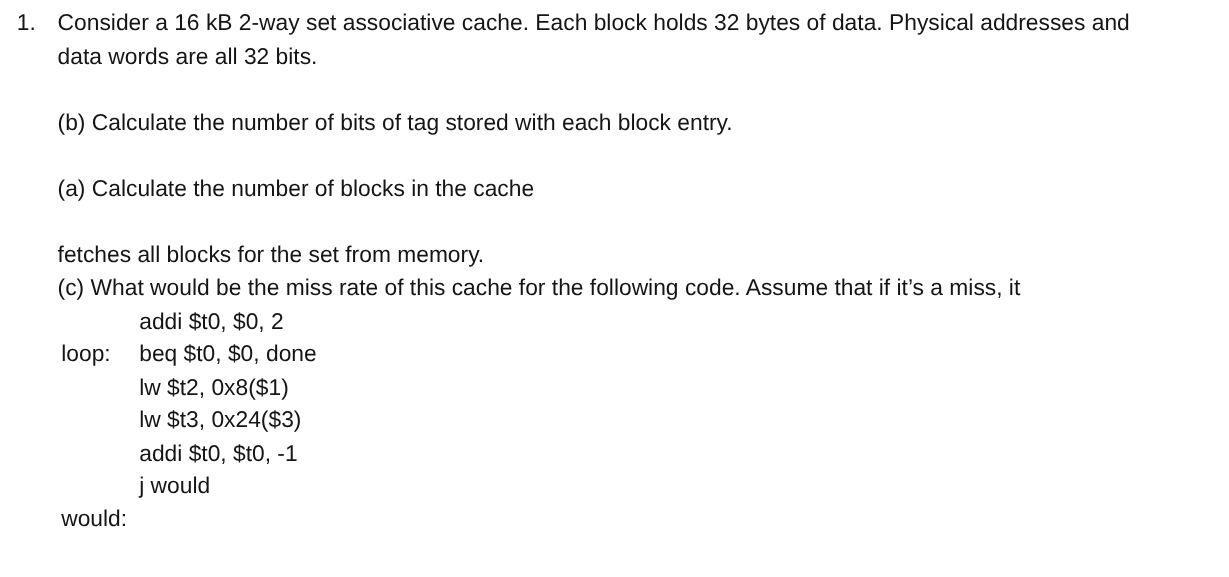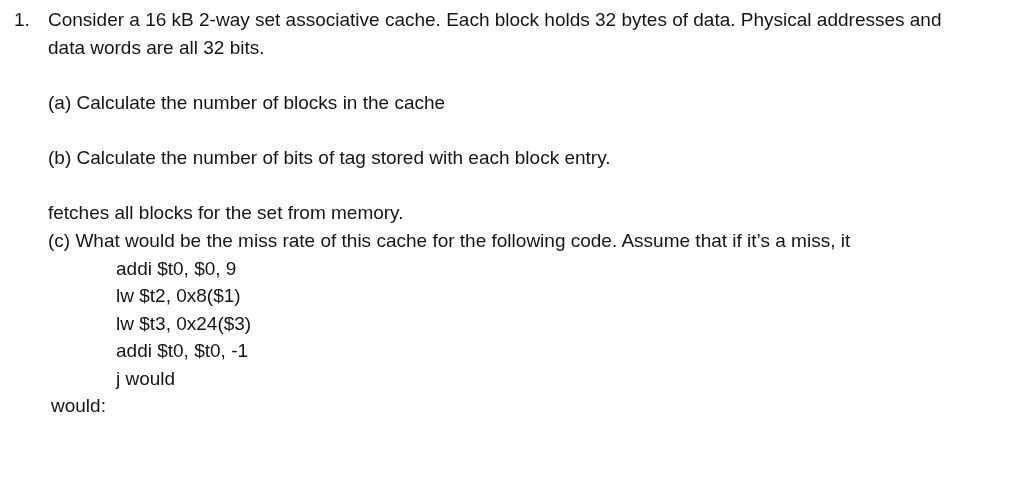--- a/index.html
+++ b/index.html
@@ -53,32 +53,35 @@
 <div class="page">
 
   <div class="para numbered">
     <span class="num">1.</span>
     <div>
       <div class="line">Consider a 16 kB 2-way set associative cache. Each block holds 32 bytes of data. Physical addresses and</div>
       <div class="line">data words are all 32 bits.</div>
     </div>
   </div>
 
+  <div class="para indent gap-above">(b) Calculate the number of bits of tag stored with each block entry.</div>
+
   <div class="para indent gap-above">(a) Calculate the number of blocks in the cache</div>
-
-  <div class="para indent gap-above">(b) Calculate the number of bits of tag stored with each block entry.</div>
 
   <div class="indent gap-above">
     <div class="line">fetches all blocks for the set from memory.</div>
     <div class="line">(c) What would be the miss rate of this cache for the following code. Assume that if it’s a miss, it</div>
   </div>
 
   <div class="code">
     <div class="code-line">
-      <span class="code-label"></span><span class="code-instr">addi $t0, $0, 9</span>
+      <span class="code-label"></span><span class="code-instr">addi $t0, $0, 2</span>
+    </div>
+    <div class="code-line">
+      <span class="code-label">loop:</span><span class="code-instr">beq $t0, $0, done</span>
     </div>
     <div class="code-line">
       <span class="code-label"></span><span class="code-instr">lw $t2, 0x8($1)</span>
     </div>
     <div class="code-line">
       <span class="code-label"></span><span class="code-instr">lw $t3, 0x24($3)</span>
     </div>
     <div class="code-line">
       <span class="code-label"></span><span class="code-instr">addi $t0, $t0, -1</span>
     </div>

